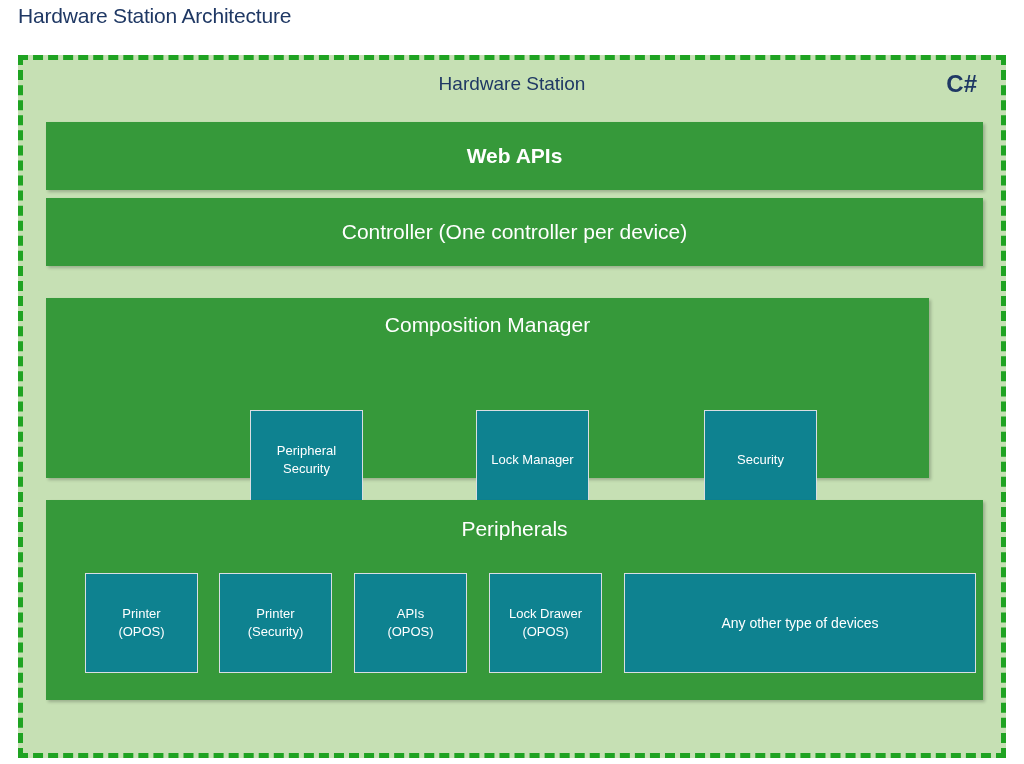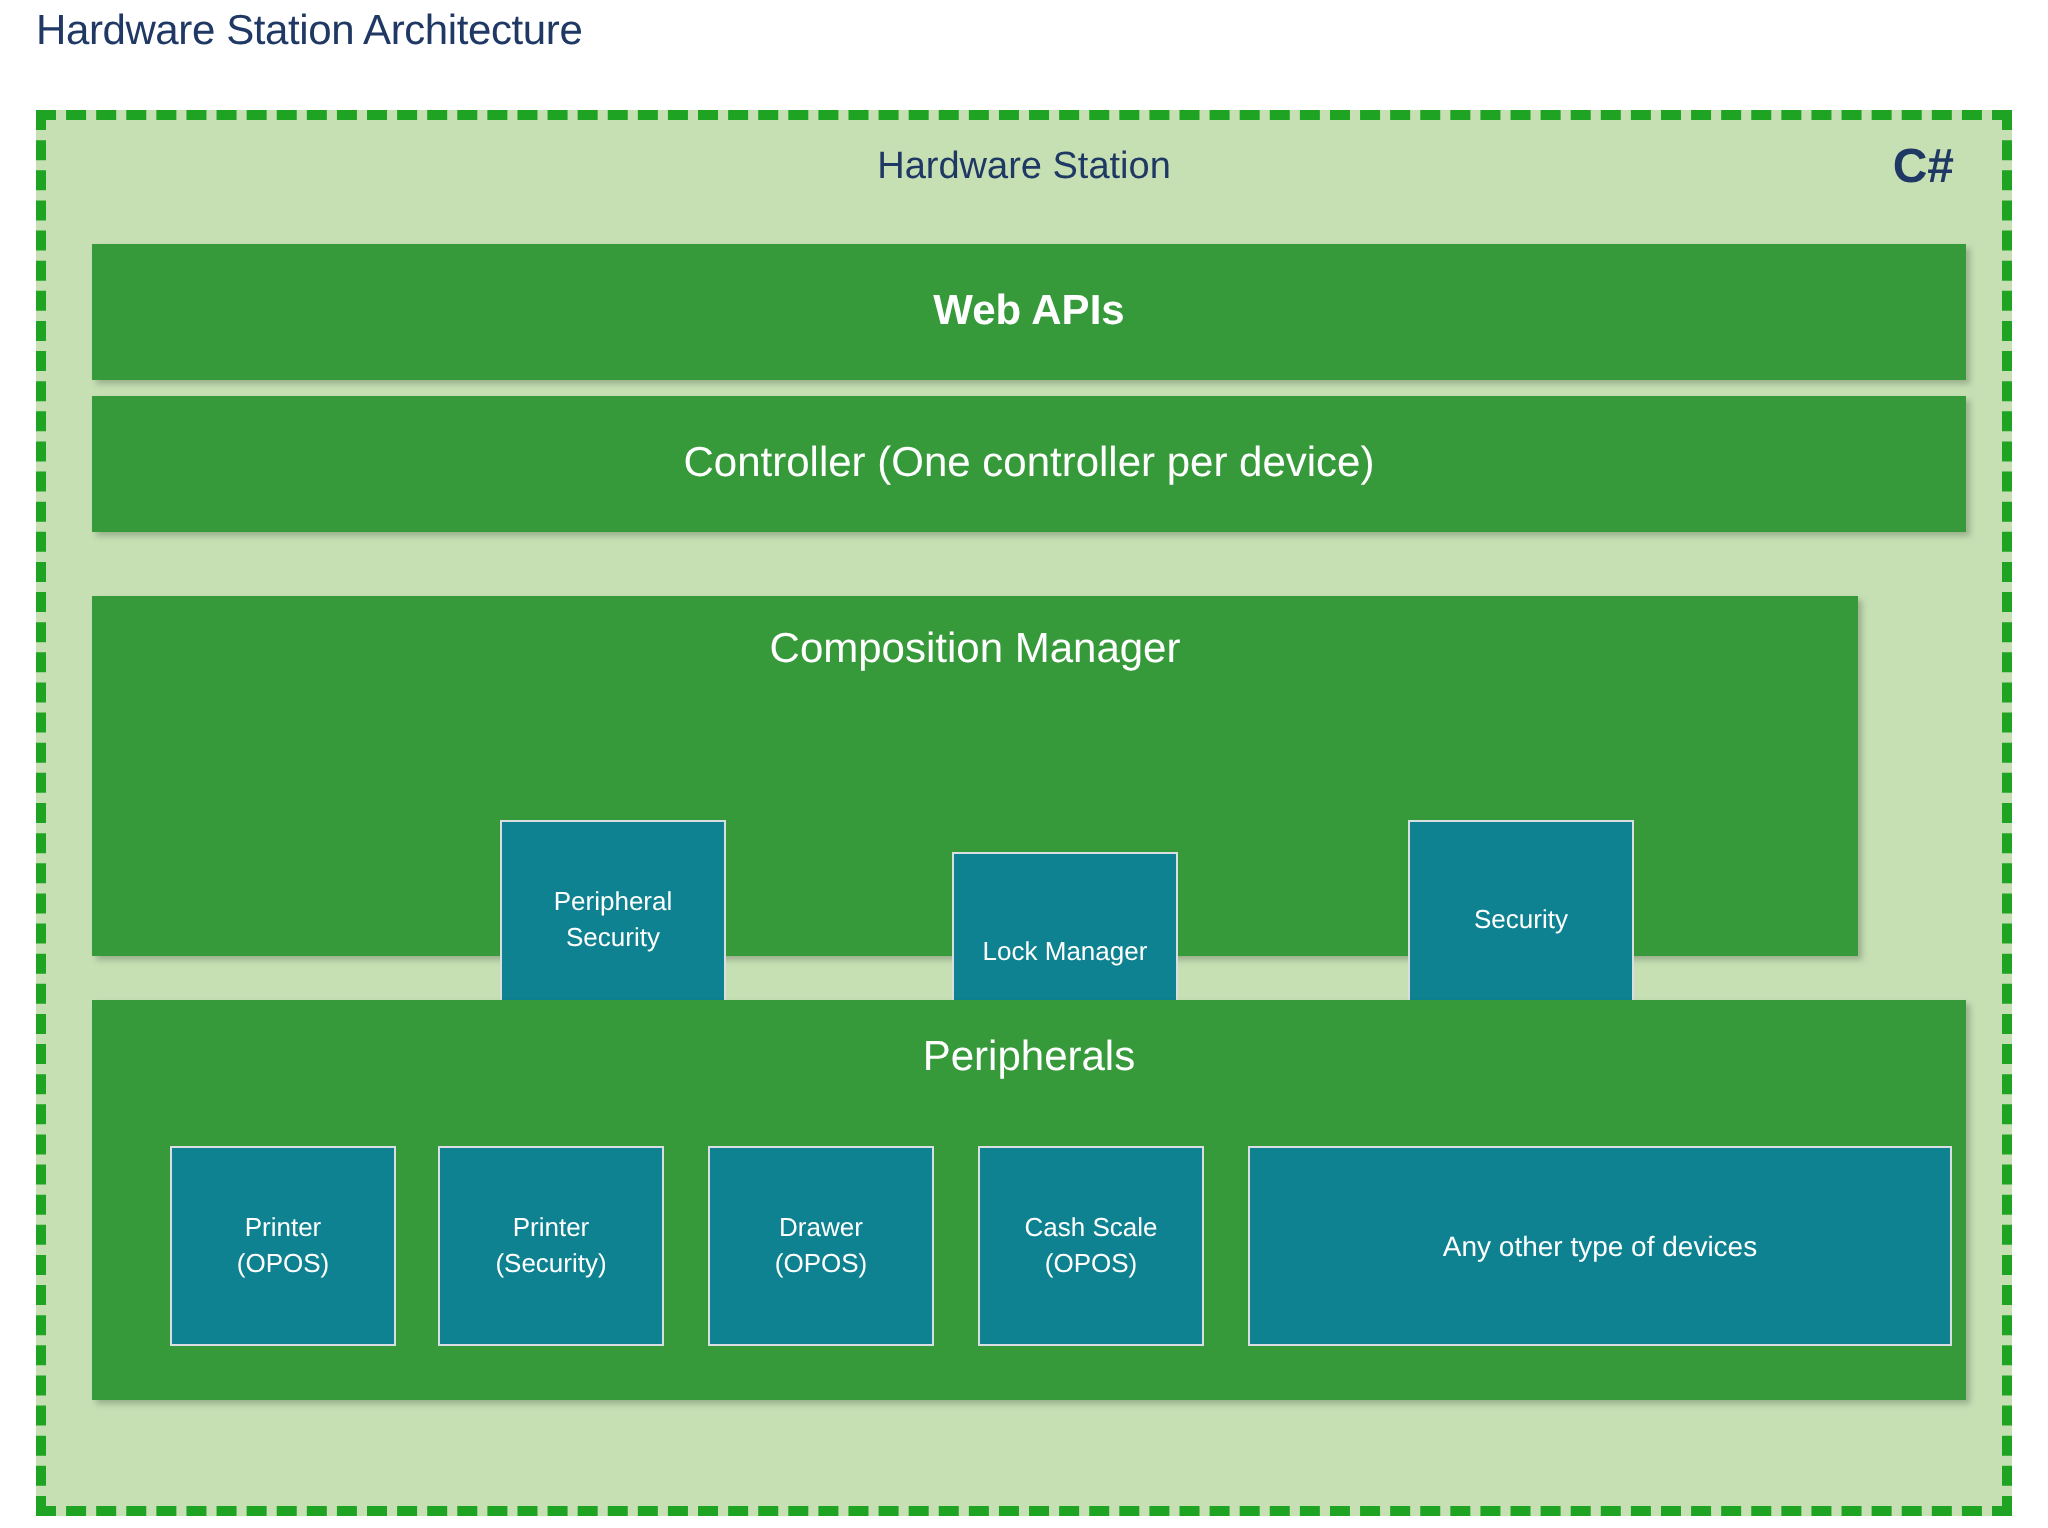--- a/index.html
+++ b/index.html
@@ -138,21 +138,21 @@
     justify-content: center;
     text-align: center;
     line-height: 1.35;
     font-size: 13px;
     padding: 2px;
   }
   .component-box .line { display: block; }
 
   
   #box-peripheral-interface { left: 204px; top: 112px; width: 113px; height: 99px; }
-  #box-lock-manager         { left: 430px; top: 112px; width: 113px; height: 99px; margin-top: 16px; }
+  #box-lock-manager         { left: 430px; top: 112px; width: 113px; height: 99px; }
   #box-security             { left: 658px; top: 112px; width: 113px; height: 99px; }
 
   
   #box-printer-opos    { left: 39px;  top: 73px; width: 113px; height: 100px; }
   #box-printer-windows { left: 173px; top: 73px; width: 113px; height: 100px; }
   #box-scale-opos      { left: 308px; top: 73px; width: 113px; height: 100px; }
   #box-cash-drawer     { left: 443px; top: 73px; width: 113px; height: 100px; }
   #box-any-other       { left: 578px; top: 73px; width: 352px; height: 100px; font-size: 14px; }
 </style>
 </head>
@@ -209,28 +209,28 @@
 
     <div class="component-box" id="box-printer-windows">
       <span>
         <span class="line">Printer</span>
         <span class="line">(Security)</span>
       </span>
     </div>
 
     <div class="component-box" id="box-scale-opos">
       <span>
-        <span class="line">Drawer</span>
+        <span class="line">APIs</span>
         <span class="line">(OPOS)</span>
       </span>
     </div>
 
     <div class="component-box" id="box-cash-drawer">
       <span>
-        <span class="line">Cash Scale</span>
+        <span class="line">Lock Drawer</span>
         <span class="line">(OPOS)</span>
       </span>
     </div>
 
     <div class="component-box" id="box-any-other">
       <span>
         <span class="line">Any other type of devices</span>
       </span>
     </div>
   </div>

